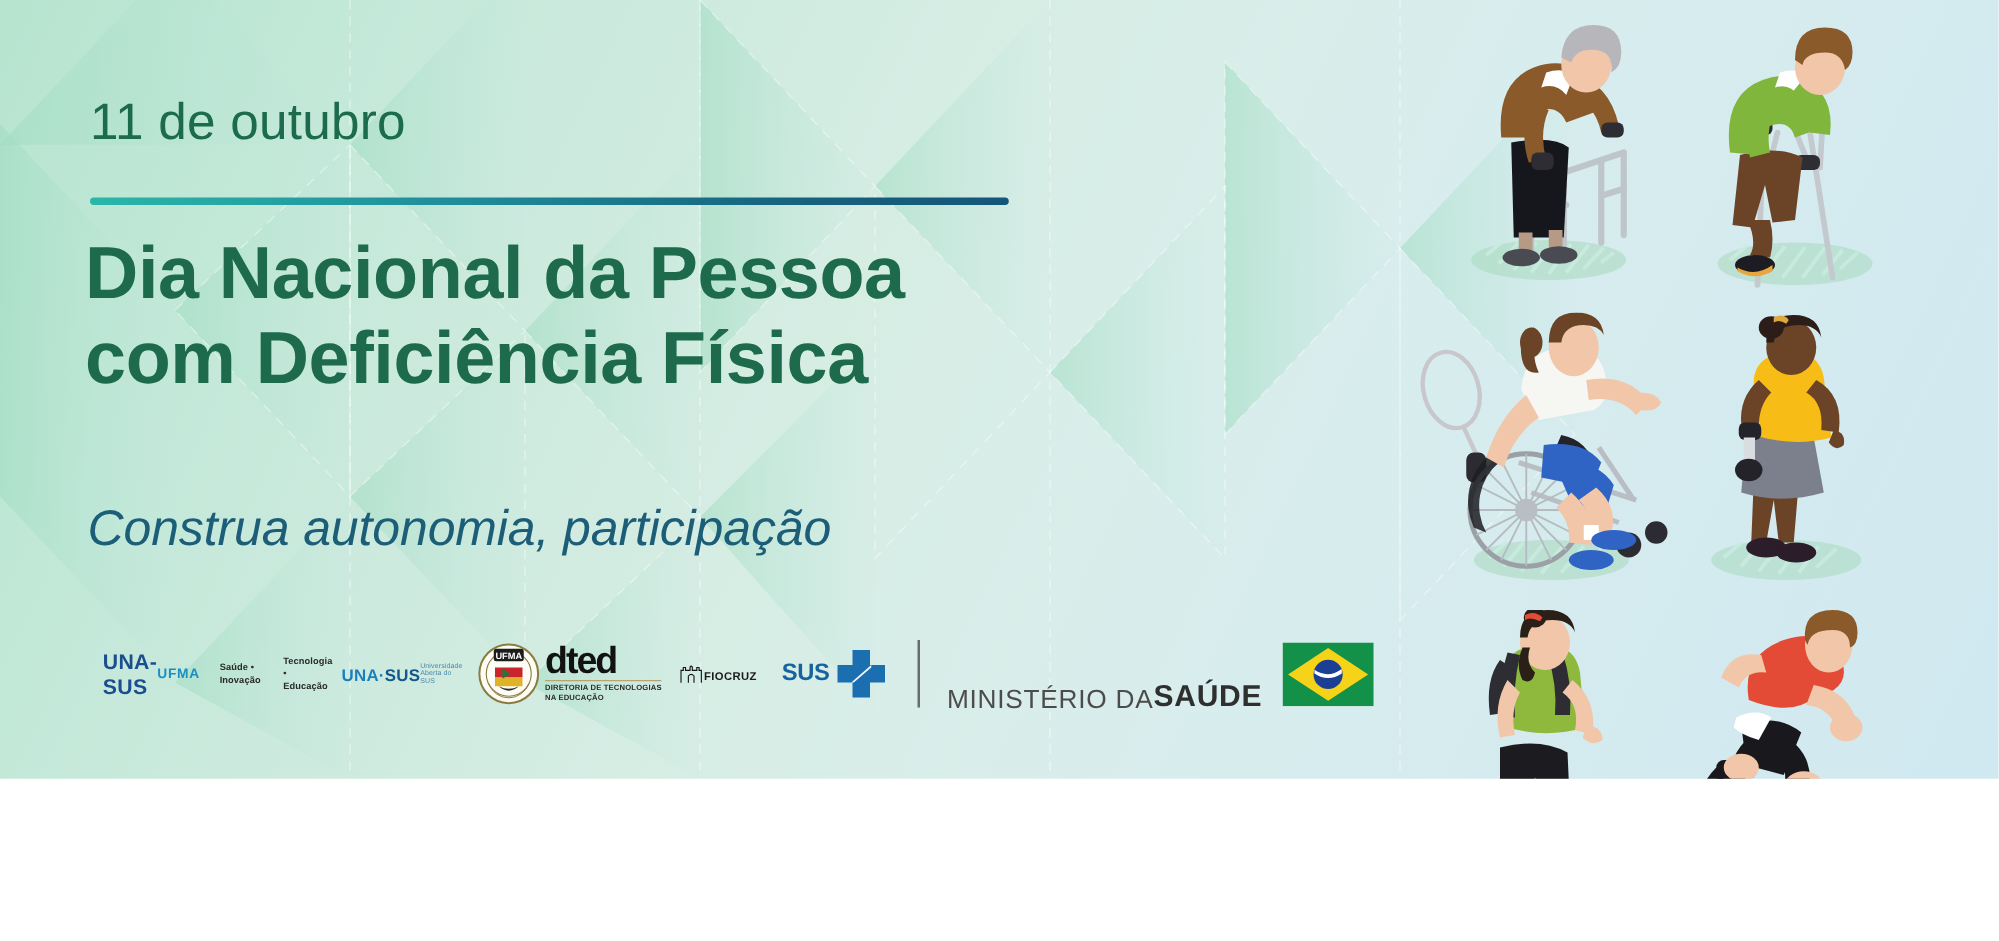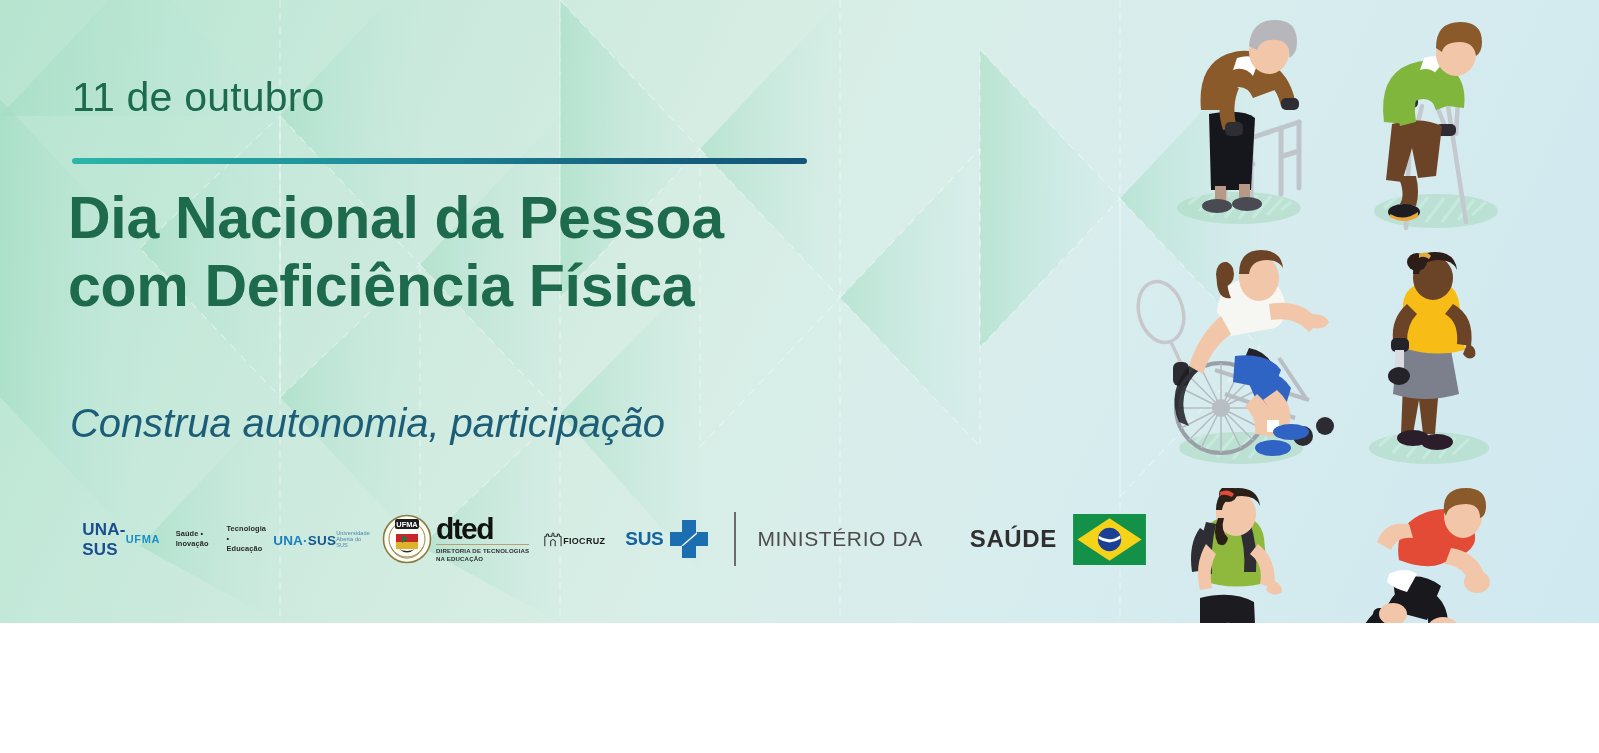--- a/index.html
+++ b/index.html
@@ -103,21 +103,21 @@
   .fiocruz { width: 62px; margin-left: 14px; }
   .fiocruz .nm { font-size: 9px; font-weight: 700; color: #1a1a1a; letter-spacing: .3px; margin-top: 3px; }
 
   
   .sus { margin-left: 20px; flex-direction: row; align-items: center; }
   .sus .word { font-size: 19px; font-weight: 800; color: #16639f; letter-spacing: -0.3px; margin-right: 2px;}
 
   .divider { width: 2px; height: 54px; background: #6c6c6c; margin: 0 22px; }
 
   
-  .ms { align-items: center; margin-left: 0px; gap: 47px; }
+  .ms { align-items: flex-end; margin-left: 0px; }
   .ms .l1 { font-size: 21px; color: #4c4c4c; letter-spacing: .6px; line-height: 1.1; font-weight: 400;}
   .ms .l2 { font-size: 24px; color: #2f2f2f; letter-spacing: .6px; font-weight: 700; line-height: 1.1; }
   .flag { margin-left: 16px; width: 73px; height: 51px; }
 
   
   .illos { position: absolute; right: 0; top: 0; width: 470px; height: 753px; z-index: 4; }
   .figure { position: absolute; }
 </style>
 </head>
 <body>

